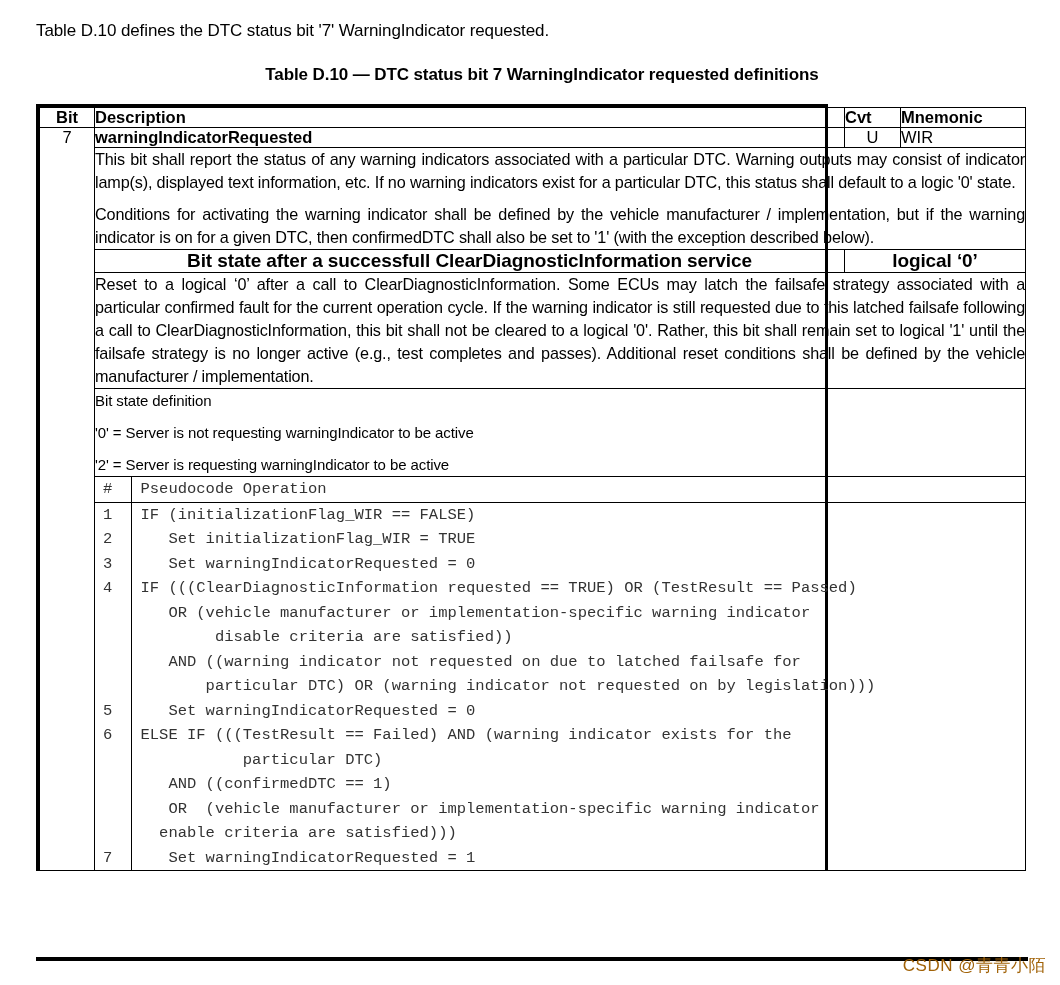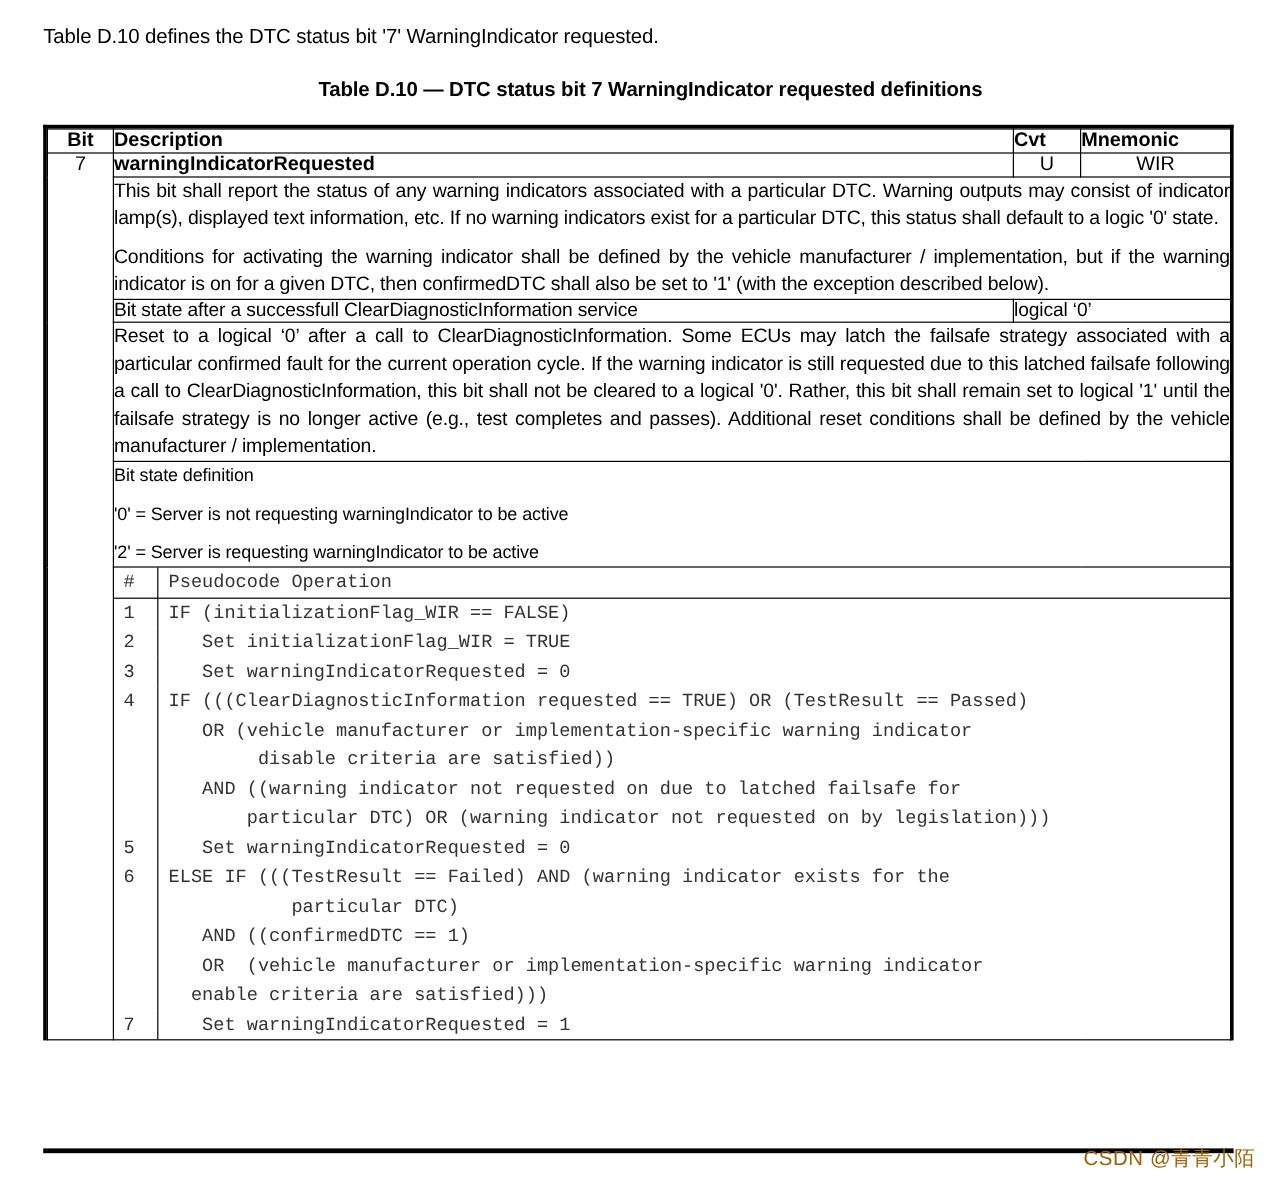--- a/index.html
+++ b/index.html
@@ -44,21 +44,21 @@
     font-size: 17px;
     font-weight: bold;
     letter-spacing: -0.1px;
   }
 
   
   .tbl-wrap {
     position: absolute;
     left: 36px;
     top: 104px;
-    width: 992px;
+    width: 792px;
     border-left: 3px solid #000;
     border-right: 3px solid #000;
     border-top: 3px solid #000;
     box-sizing: border-box;
   }
   table.main {
     border-collapse: collapse;
     width: 100%;
     table-layout: fixed;
   }
@@ -86,37 +86,38 @@
     padding: 7px 0 7px 0;
   }
   .center {
     text-align: center;
   }
   .cvt-val, .mnem-val {
     font-size: 16.5px;
     padding: 7px 0 7px 0;
     text-align: center;
   }
-  .mnem-val { text-align: center; padding-left: 9px; }
+  .mnem-val { text-align: left; padding-left: 9px; }
 
   .para {
     font-size: 16.2px;
     line-height: 23px;
     text-align: justify;
     margin: 0 0 9px 0;
     letter-spacing: -0.15px;
   }
   .para:last-child { margin-bottom: 0; }
 
   .para-box { padding: 8px 9px 9px 10px; }
 
   .sub-hdr {
-    font-weight: normal;
-    font-size: 16px;
-    letter-spacing: -0.1px;
+    font-weight: bold;
+    font-size: 19px;
+    letter-spacing: -0.1px;
+    text-align: center;
   }
 
   .plain-line {
     font-size: 15px;
     letter-spacing: -0.1px;
   }
 
   
   table.code {
     border-collapse: collapse;

